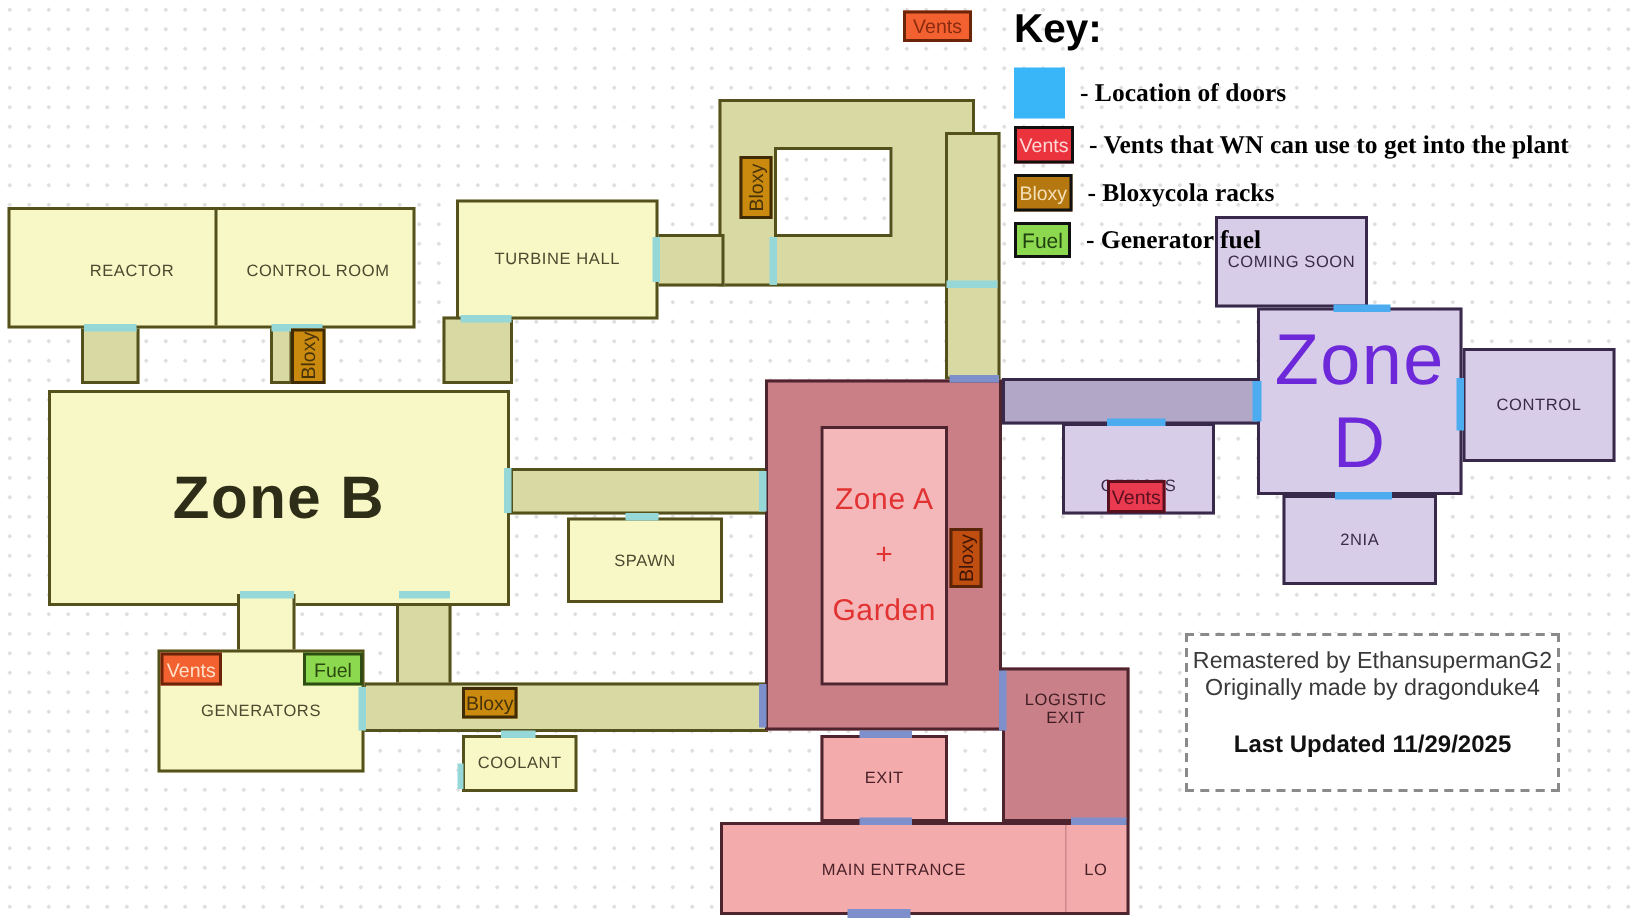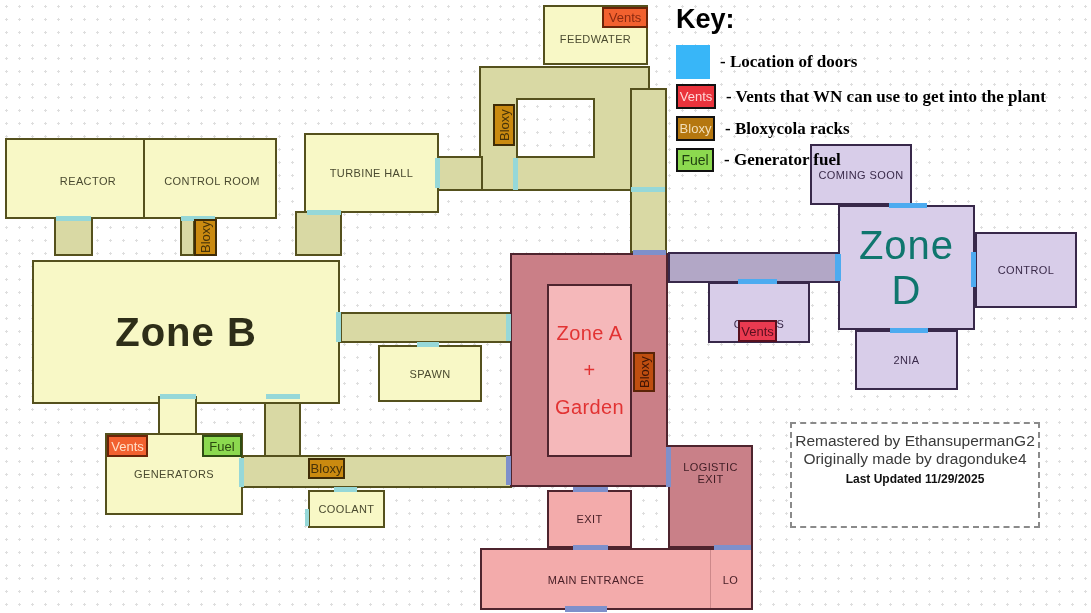--- a/index.html
+++ b/index.html
@@ -30,38 +30,38 @@
   .marker{position:absolute;box-sizing:border-box;z-index:6;display:flex;align-items:center;justify-content:center;
     font-size:13px;}
   .m-orange{background:#f2612f;border:2px solid #6b2408;color:#ffe0c8;}
   .m-orange.darktx{color:#8a2a10;}
   .m-red{background:#ea3a50;border:2px solid #58101e;color:#5a0f1f;}
   .m-bloxy{background:#ca8a10;border:2px solid #3f2c06;color:#473309;}
   .m-burnt{background:#bf4e10;border:2px solid #5a2408;color:#3f1505;}
   .m-fuel{background:#8cd94f;border:2px solid #2f4c12;color:#2c4a10;}
   .vtext{writing-mode:vertical-rl;transform:rotate(180deg);}
   .zoneb-label{font-size:40px;font-weight:800;letter-spacing:1px;color:#2e2e18;}
-  .zoned-label{font-size:40px;font-weight:500;color:#0f766e;letter-spacing:1px;}
+  .zoned-label{font-size:48px;font-weight:500;color:#6d28d9;letter-spacing:1px;}
   .zonea-label{font-size:20px;color:#e23333;line-height:1.85;}
   .divider{position:absolute;top:0;bottom:0;width:2px;background:#55511d;}
   
   #key{position:absolute;left:676px;top:4px;z-index:8;color:#000;}
   #key .ktitle{font-size:27px;font-weight:800;margin:0 0 10px 0;}
   .krow{display:flex;align-items:center;margin-bottom:7px;}
   .krow .klabel{font-size:17px;font-weight:700;margin-left:10px;white-space:nowrap;font-family:Liberation Serif, serif;}
   .ksw{box-sizing:border-box;display:flex;align-items:center;justify-content:center;font-size:13px;}
   .ksw.door-sw{width:34px;height:34px;background:#38b6f8;}
   .ksw.vents-sw{width:40px;height:25px;background:#ea333c;border:2px solid #111;color:#ffd7d7;}
   .ksw.bloxy-sw{width:39px;height:25px;background:#b5770f;border:2px solid #111;color:#f3dfb8;}
   .ksw.fuel-sw{width:38px;height:24px;background:#8cd94f;border:2px solid #111;color:#204010;font-size:14px;}
   
   #credits{position:absolute;left:790px;top:422px;width:250px;height:106px;box-sizing:border-box;
     border:2px dashed #8a8a8a;background:#fff;z-index:8;text-align:center;color:#3a3a3a;
     font-size:15.5px;padding-top:8px;}
-  #credits .bold-line{font-weight:700;color:#111;margin-top:4px;font-size:12px;}
+  #credits .bold-line{font-weight:700;color:#111;margin-top:20px;font-size:16px;}
   .lbl{pointer-events:none;}
 </style>
 </head>
 <body>
 
 <div id="canvas">
 
   <div class="cor" style="left:479px;top:66px;width:171px;height:125px"></div>
   <div class="cor" style="left:630px;top:88px;width:37px;height:165px"></div>
   <div class="hole" style="left:516px;top:98px;width:79px;height:60px"></div>
@@ -74,23 +74,20 @@
   <div class="cor" style="left:242px;top:455px;width:270px;height:33px"></div>
   <div class="cor purple" style="left:668px;top:252px;width:172px;height:31px"></div>
 
   <div class="room" style="left:5px;top:138px;width:272px;height:81px">
     <div class="divider" style="left:136px"></div>
     <span class="abs lbl" style="left:0;width:162px;top:35px">REACTOR</span>
     <span class="abs lbl" style="left:138px;width:134px;top:35px">CONTROL ROOM</span>
   </div>
   <div class="room" style="left:304px;top:133px;width:135px;height:80px">
     <span class="lbl">TURBINE HALL</span>
-  </div>
-  <div class="room" style="left:543px;top:5px;width:105px;height:60px;align-items:flex-start;padding-top:26px">
-    <span class="lbl">FEEDWATER</span>
   </div>
   <div class="room" style="left:32px;top:260px;width:308px;height:144px">
     <span class="zoneb-label lbl">Zone B</span>
   </div>
   <div class="room" style="left:378px;top:345px;width:104px;height:57px">
     <span class="lbl">SPAWN</span>
   </div>
   <div class="room" style="left:158px;top:396px;width:39px;height:40px"></div>
   <div class="room" style="left:105px;top:433px;width:138px;height:82px;align-items:flex-start;padding-top:33px">
     <span class="lbl">GENERATORS</span>

